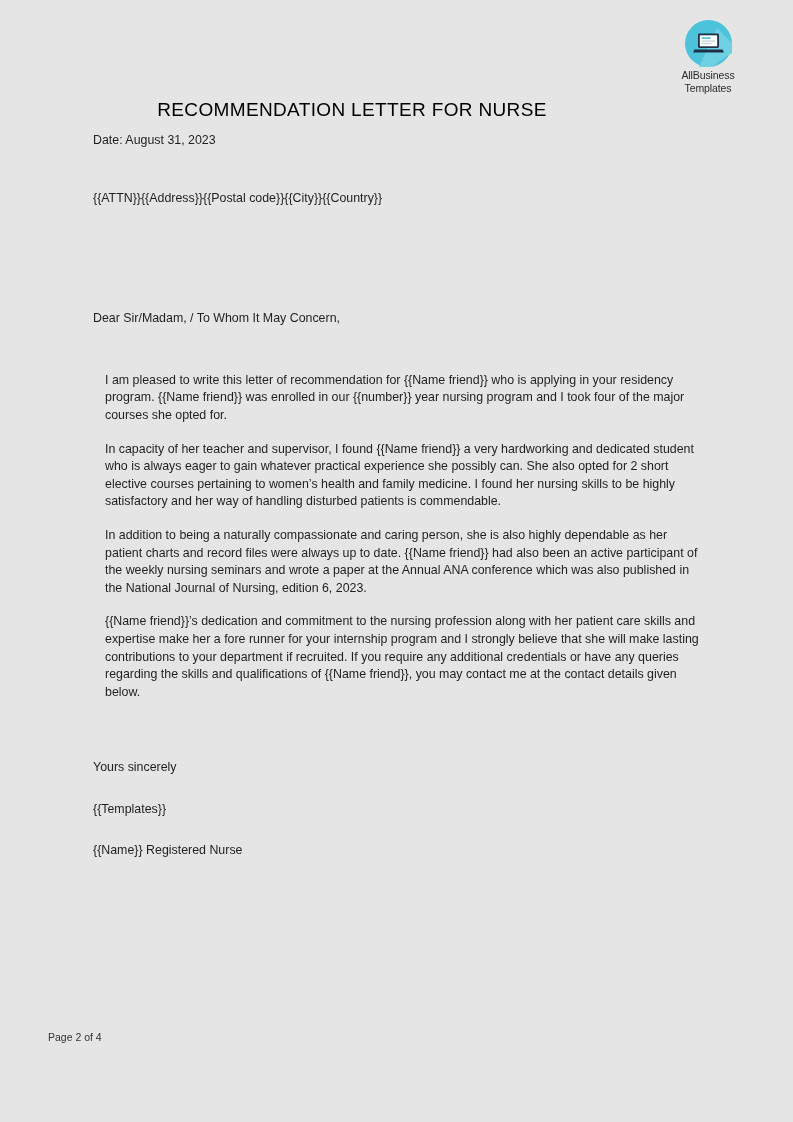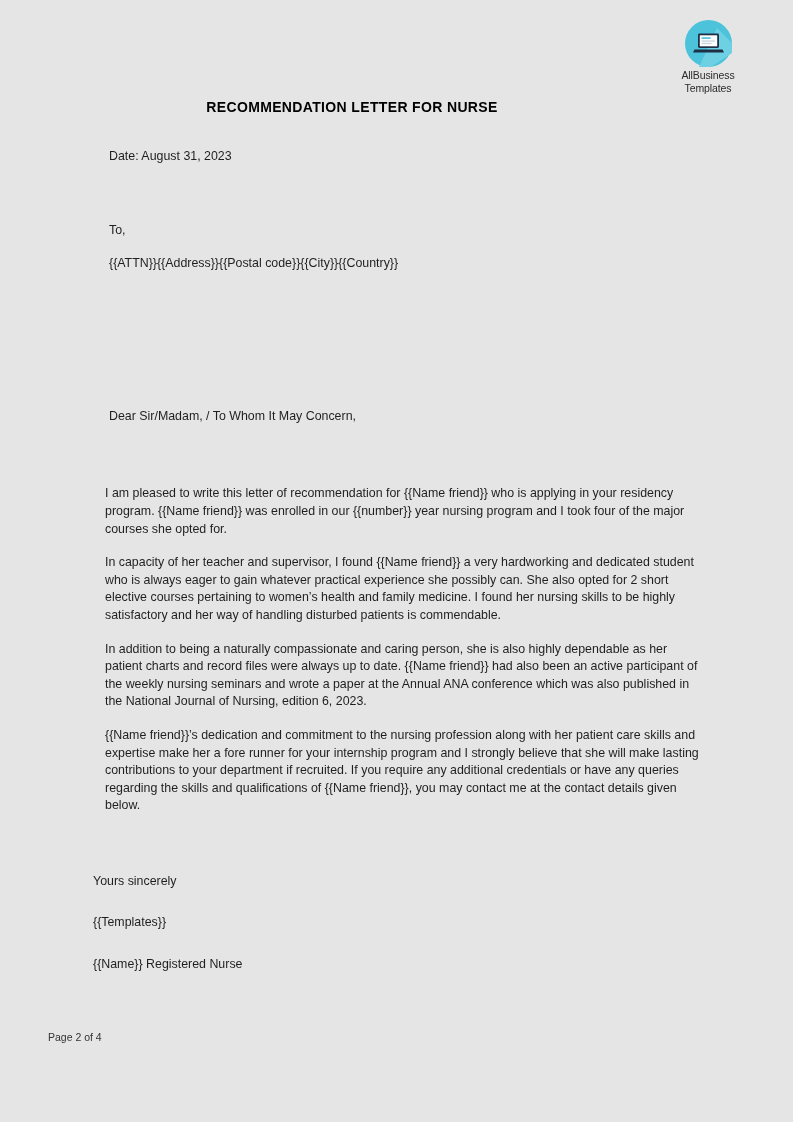--- a/index.html
+++ b/index.html
@@ -48,38 +48,38 @@
   .logo-text div { white-space: nowrap; }
 
   
   .doc-title {
     position: absolute;
     top: 99px;
     left: 0;
     width: 704px;
     text-align: center;
     font-family: "Liberation Sans", sans-serif;
-    font-size: 14px;
-    font-weight: bold;
+    font-size: 19px;
+    font-weight: normal;
     letter-spacing: 0.35px;
     color: #000000;
   }
 
   
   .content {
     position: absolute;
     left: 93px;
     top: 132px;
     width: 610px;
     font-size: 12.4px;
     line-height: 17.6px;
     color: #1f1f1f;
   }
 
-  .blk { margin: 16px; }
+  .blk { margin: 0; }
 
   
   .sp-date      { margin-bottom: 0; }
   .gap-to-addr  { height: 40px; }
   .gap-to-subj  { height: 38px; }
   .gap-to-dear  { height: 65px; }
   .gap-to-body  { height: 44px; }
 
   .para { margin: 0 0 16px 12px; }
   .para:last-child { margin-bottom: 0; }
@@ -125,21 +125,20 @@
   </div>
 
   <div class="doc-title">RECOMMENDATION  LETTER  FOR NURSE</div>
 
   <div class="content">
 
     <div class="blk sp-date">Date:  August 31, 2023</div>
 
     <div class="gap-to-addr"></div>
 
-    <div class="blk">To,</div>
     <div class="blk">{{ATTN}}{{Address}}{{Postal code}}{{City}}{{Country}}</div>
 
     <div class="gap-to-subj"></div>
 
 
     <div class="gap-to-dear"></div>
 
     <div class="blk">Dear Sir/Madam, / To Whom It May Concern,</div>
 
     <div class="gap-to-body"></div>

